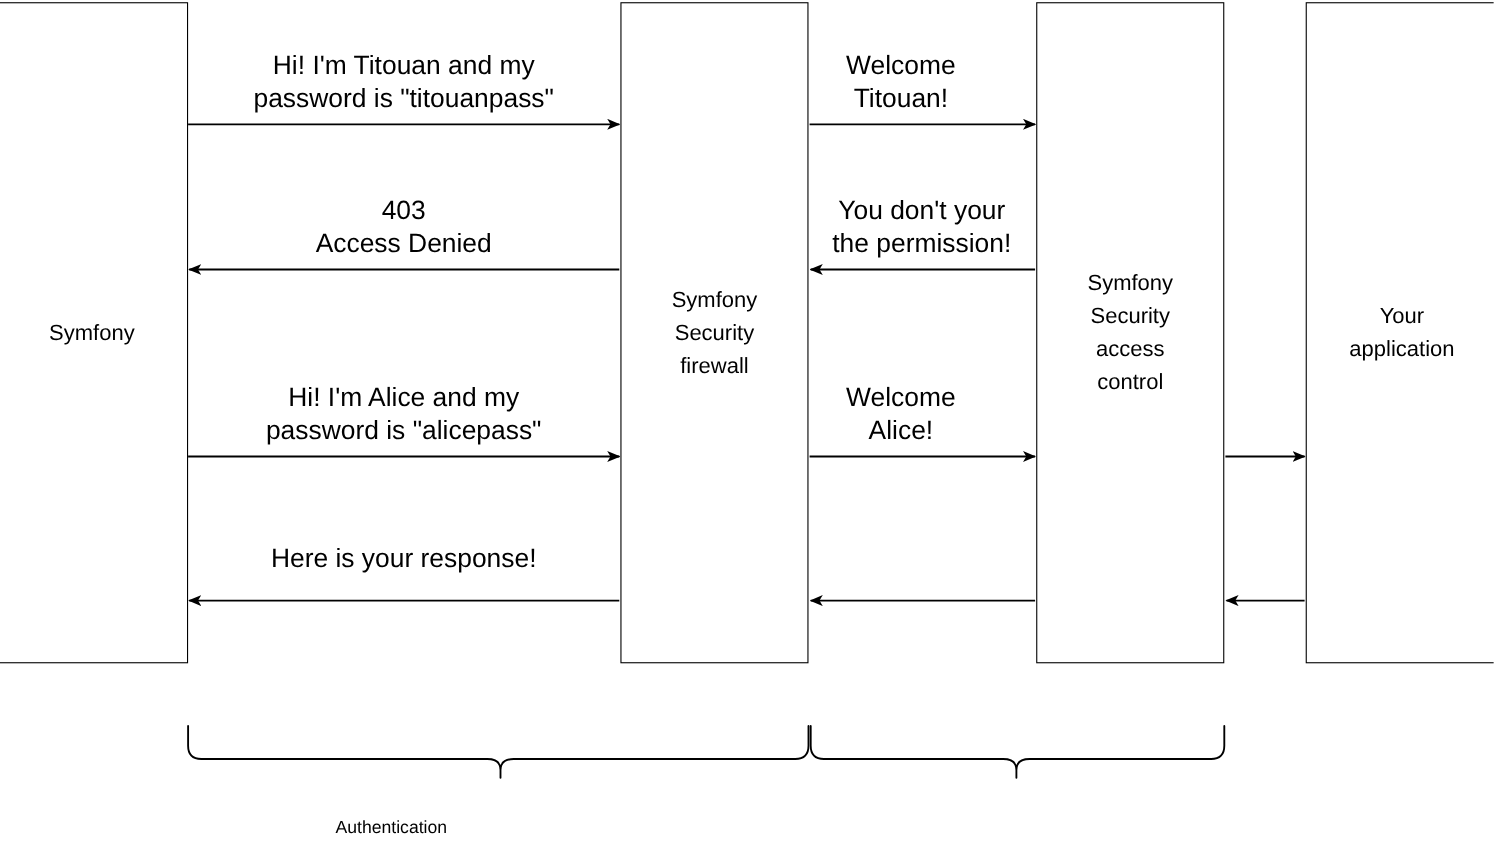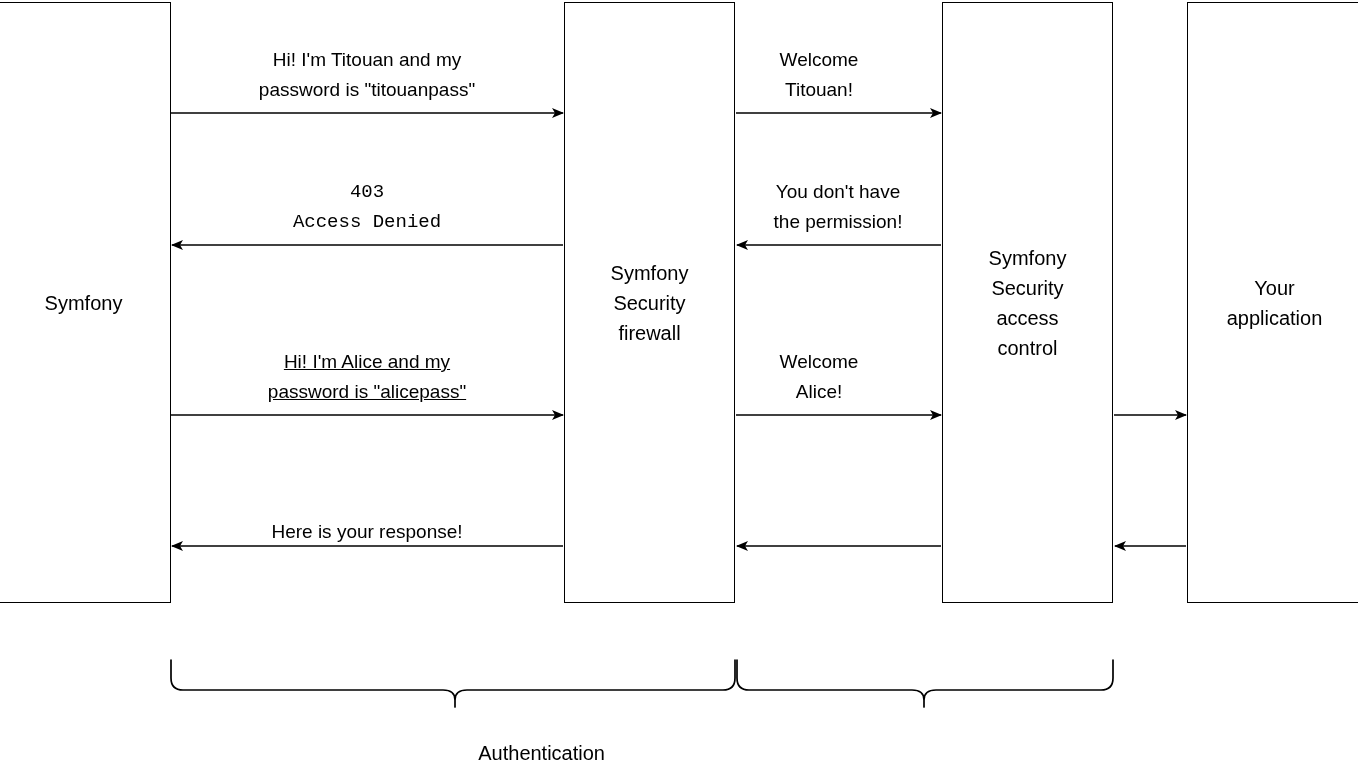--- a/index.html
+++ b/index.html
@@ -37,29 +37,29 @@
   }
   .lane-label {
     font-size: 20px;
     line-height: 30px;
     color: #000000;
     white-space: pre-line;
   }
   .msg {
     position: absolute;
     text-align: center;
-    font-size: 19px;
+    font-size: 24px;
     line-height: 30px;
     color: #000000;
     white-space: pre-line;
   }
   .brace-label {
     position: absolute;
-    text-align: right;
-    font-size: 20px;
+    text-align: left;
+    font-size: 16px;
     line-height: 28px;
     color: #000000;
   }
 </style>
 </head>
 <body>
 
 <div id="diagram">
 
   <div class="lane" style="left:-4px; top:2px; width:175px; height:601px;">
@@ -130,30 +130,30 @@
              L1101,690 Q1113,690 1113,678
              L1113,660" fill="none" stroke="#000000" stroke-width="1.7" stroke-linecap="round" stroke-linejoin="round"></path>
   </svg>
 
   <div class="msg" style="left:177px; top:45px; width:380px;">Hi! I'm Titouan and my
 password is "titouanpass"</div>
 
   <div class="msg" style="left:734px; top:45px; width:170px;">Welcome
 Titouan!</div>
 
-  <div class="msg" style="left:177px; top:177px; width:380px;font-family:Liberation Mono, monospace;">403
+  <div class="msg" style="left:177px; top:177px; width:380px;">403
 Access Denied</div>
 
-  <div class="msg" style="left:740px; top:177px; width:196px;">You don't have
+  <div class="msg" style="left:740px; top:177px; width:196px;">You don't your
 the permission!</div>
 
-  <div class="msg" style="left:177px; top:347px; width:380px;text-decoration:underline;">Hi! I'm Alice and my
+  <div class="msg" style="left:177px; top:347px; width:380px;">Hi! I'm Alice and my
 password is "alicepass"</div>
 
   <div class="msg" style="left:734px; top:347px; width:170px;">Welcome
 Alice!</div>
 
-  <div class="msg" style="left:177px; top:493px; width:380px;margin-top:24px;">Here is your response!</div>
+  <div class="msg" style="left:177px; top:493px; width:380px;">Here is your response!</div>
 
   <div class="brace-label" style="left:305px; top:739px; width:300px;">Authentication</div>
 
 
 </div>
 
 </body></html>

